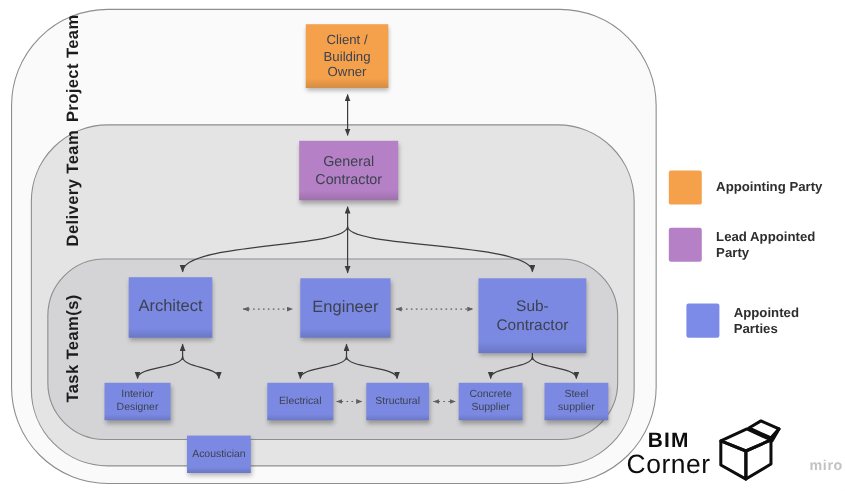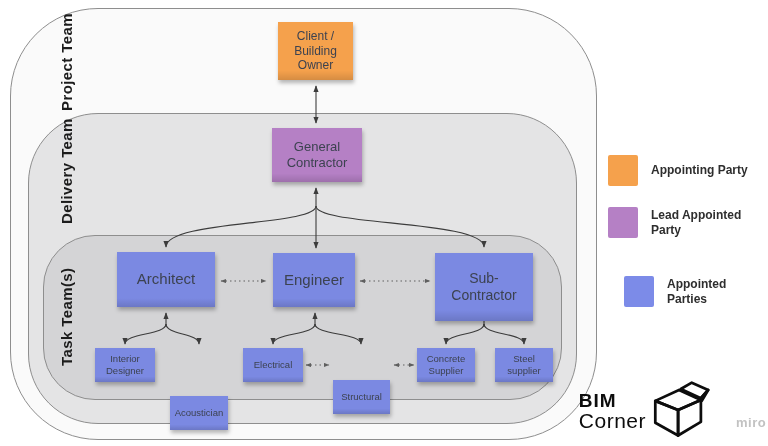--- a/index.html
+++ b/index.html
@@ -25,21 +25,21 @@
 
   .note {
     position:absolute; display:flex; align-items:center; justify-content:center;
     text-align:center; color:#3c4250; box-sizing:border-box;
     white-space:pre-line; line-height:1.22;
     box-shadow:1px 3px 4px rgba(0,0,0,0.28);
     background-image:linear-gradient(rgba(0,0,0,0) 84%, rgba(0,0,0,0.13) 100%);
   }
   #note-client      { left:278px; top:22px;  width:75px; height:58px; font-size:12px; }
   #note-gc          { left:272px; top:128px; width:90px; height:54px; font-size:13px; }
-  #note-architect   { left:117px; top:252px; width:98px; height:55px; font-size:15px; }
+  #note-architect   { left:117px; top:252px; width:76px; height:55px; font-size:15px; }
   #note-engineer    { left:273px; top:253px; width:82px; height:54px; font-size:15px; }
   #note-subc        { left:435px; top:253px; width:98px; height:68px; font-size:14px; }
   .note.small { font-size:9.5px; height:34px; top:348px; }
   #note-interior    { left:95px;  width:60px; }
   #note-acoustician { left:170px; width:58px;margin-top:48px; }
   #note-electrical  { left:243px; width:60px; }
   #note-structural  { left:333px; width:57px; }
   #note-concrete    { left:417px; width:58px; }
   #note-steel       { left:495px; width:58px; }
 
@@ -52,23 +52,23 @@
   .legend-row .swatch { width:30px; height:31px; border-radius:2px; flex:0 0 auto; }
   .legend-row .lab {
     margin-left:13px; font-weight:bold; font-size:12px; color:#2e2e2e;
     line-height:1.25; white-space:pre-line;
   }
   #legend-row-0 { top:0px; }
   #legend-row-1 { top:52px; }
   #legend-row-2 { top:121px;margin-left:16px; }
 
   #brand { position:absolute; left:560px; top:377px; width:150px; height:66px; }
-  #brand-text { position:absolute; right:64px; top:14px; text-align:left; color:#0d0d0d; }
+  #brand-text { position:absolute; right:64px; top:14px; text-align:center; color:#0d0d0d; }
   #brand-bim    { font-weight:bold; font-size:19px; letter-spacing:1px; line-height:1; }
-  #brand-corner { font-size:21px; line-height:1.05; letter-spacing:0.5px; }
+  #brand-corner { font-size:24px; line-height:1.05; letter-spacing:0.5px; }
   #brand-icon { position:absolute; right:0px; top:0px; }
   #watermark {
     position:absolute; left:736px; top:415px; font-size:13px; font-weight:bold;
     color:#c2c2c2; letter-spacing:0.5px;
   }
 </style>
 </head>
 <body>
 
 <div id="stage">
@@ -121,21 +121,21 @@
   <div class="note" id="note-gc" style="background-color: rgb(181, 128, 197);">General
 Contractor</div>
   <div class="note" id="note-architect" style="background-color: rgb(123, 137, 226);">Architect</div>
   <div class="note" id="note-engineer" style="background-color: rgb(123, 137, 226);">Engineer</div>
   <div class="note" id="note-subc" style="background-color: rgb(123, 137, 226);">Sub-
 Contractor</div>
   <div class="note small" id="note-interior" style="background-color: rgb(123, 137, 226);">Interior
 Designer</div>
   <div class="note small" id="note-acoustician" style="background-color: rgb(123, 137, 226);">Acoustician</div>
   <div class="note small" id="note-electrical" style="background-color: rgb(123, 137, 226);">Electrical</div>
-  <div class="note small" id="note-structural" style="background-color: rgb(123, 137, 226); margin-top: 32px;">Structural</div>
+  <div class="note small" id="note-structural" style="background-color: rgb(123, 137, 226);">Structural</div>
   <div class="note small" id="note-concrete" style="background-color: rgb(123, 137, 226);">Concrete
 Supplier</div>
   <div class="note small" id="note-steel" style="background-color: rgb(123, 137, 226);">Steel
 supplier</div>
 
   <div id="legend">
     <div class="legend-row" id="legend-row-0">
       <div class="swatch" style="background-color: rgb(245, 161, 76);"></div>
       <div class="lab">Appointing Party</div>
     </div>

